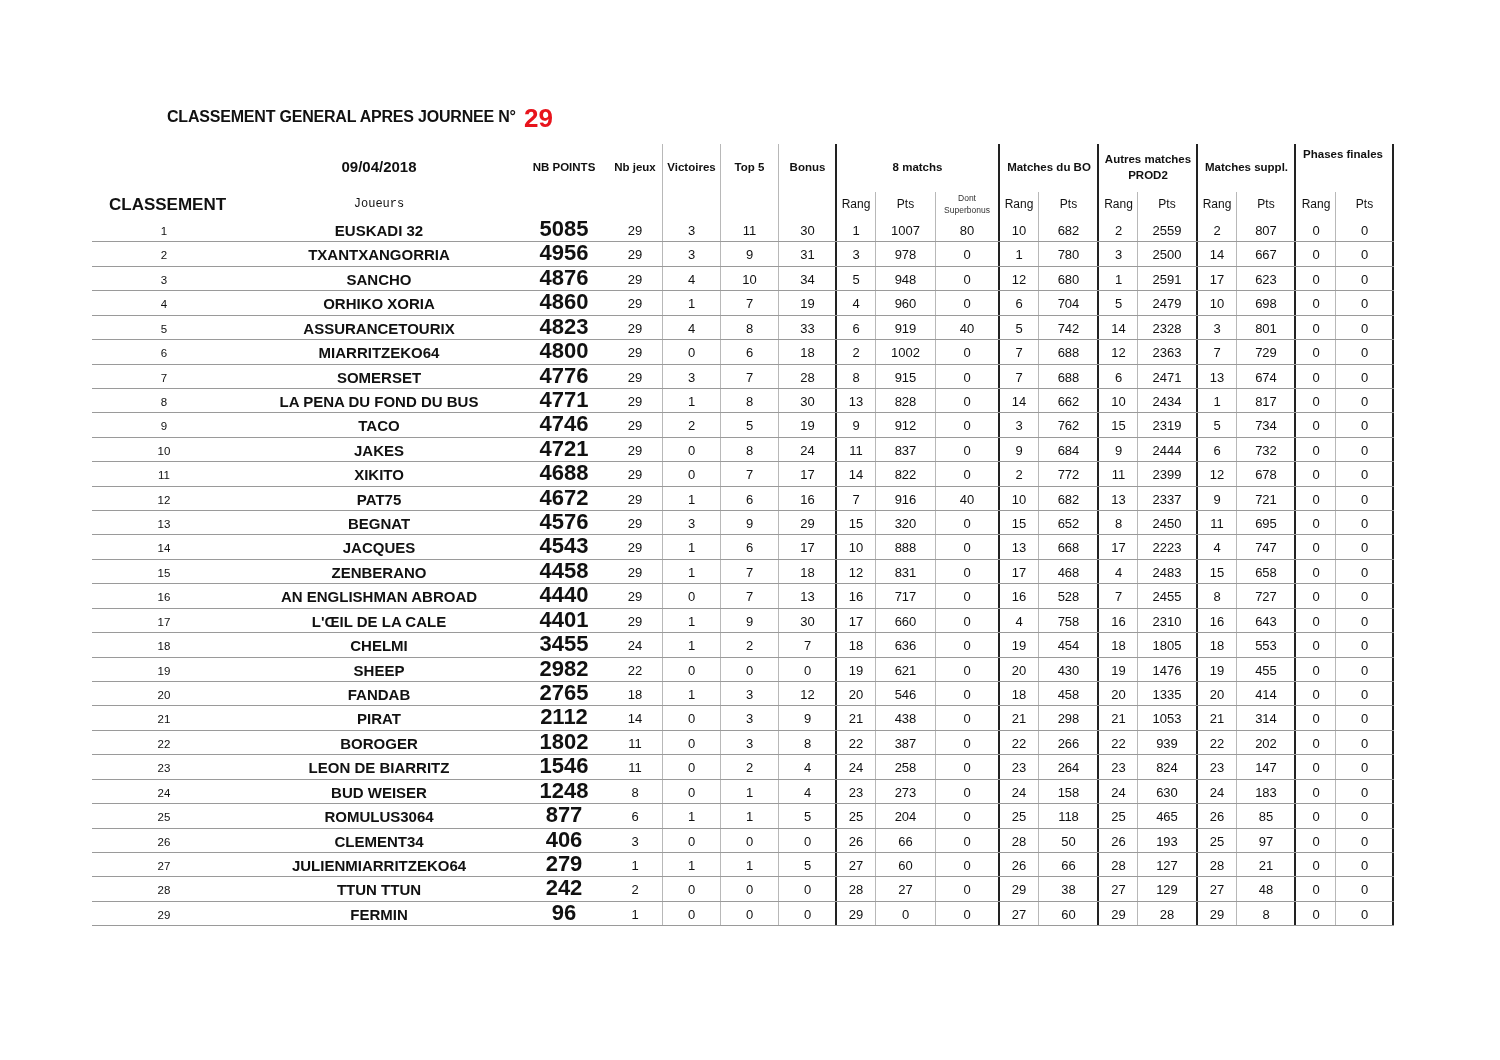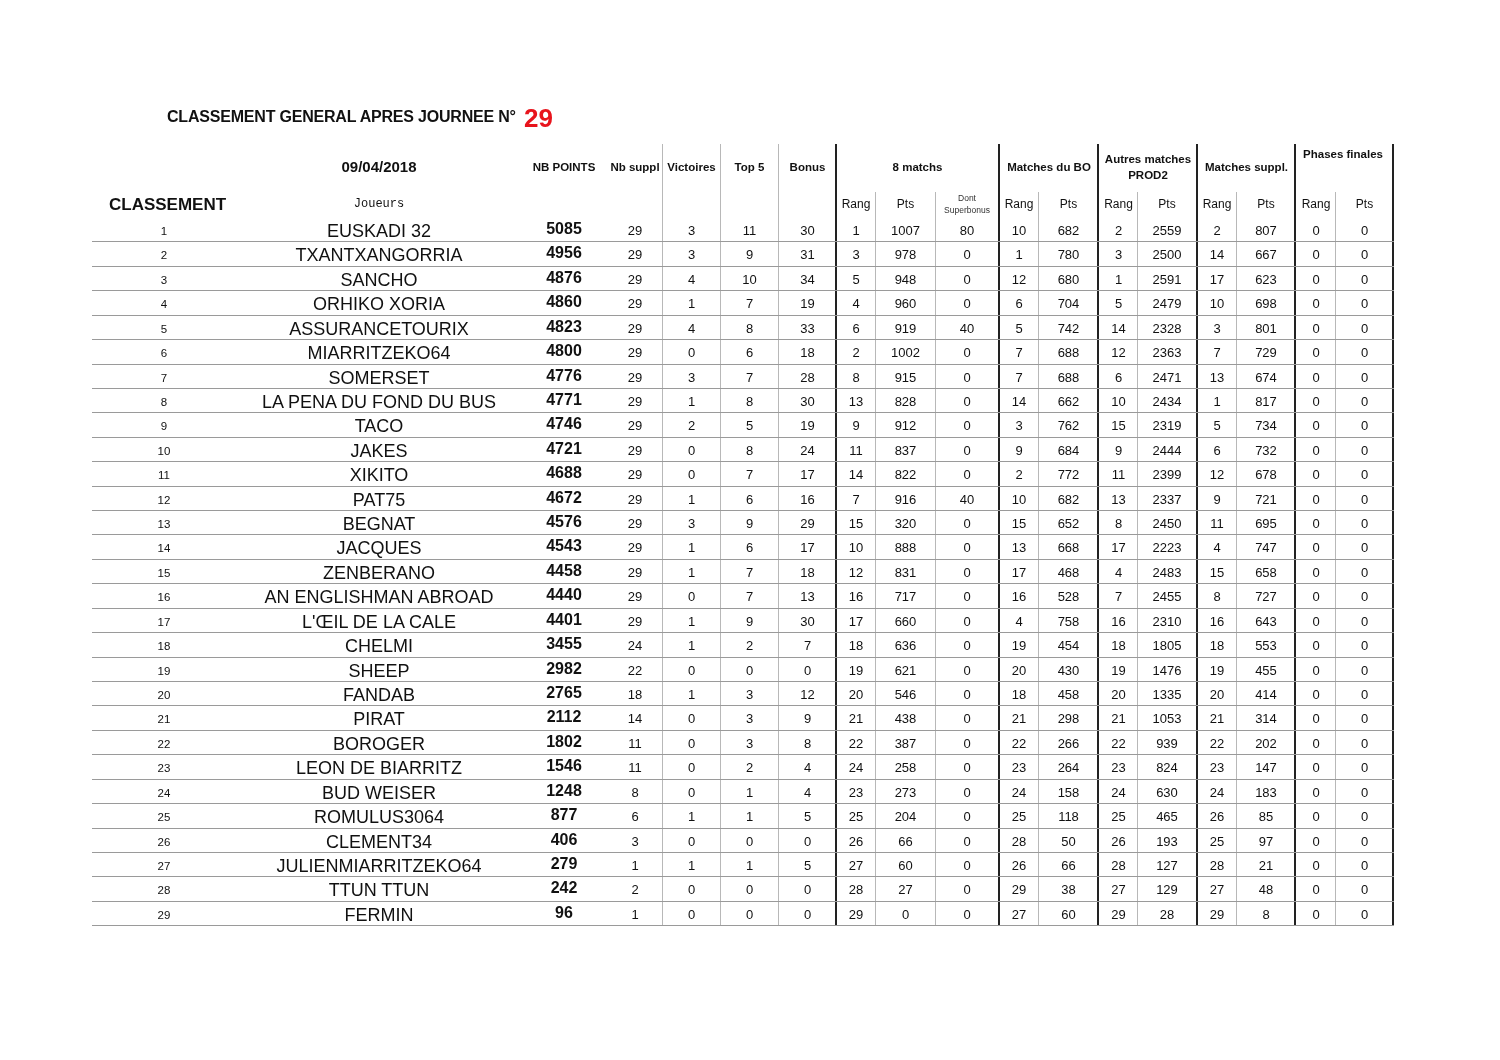--- a/index.html
+++ b/index.html
@@ -13,22 +13,22 @@
   .sub { font-size:12px; text-align:center; }
   .tiny { font-size:8.5px; text-align:center; line-height:12px; color:#333; }
   .classement { left:109px; top:195px; font-size:17px; font-weight:bold; }
   .joueurs { left:300px; top:197px; width:158px; text-align:center; font-size:12px;font-family:Liberation Mono, monospace; }
   .vline { position:absolute; width:1px; background:#b8b8b8; }
   .vthick { position:absolute; width:2px; background:#222; }
   .hline { position:absolute; height:1px; background:#9a9a9a; left:92px; width:1302px; }
   .row { position:absolute; left:0; width:1500px; height:24px; }
   .cell { position:absolute; top:0; height:24px; line-height:26px; text-align:center; font-size:13px; }
   .c-rank { left:140px; width:48px; font-size:11.5px; }
-  .c-name { left:250px; width:258px; font-weight:normal; font-size:18px; }
-  .c-pts { left:520px; width:88px; font-weight:bold; font-size:16px; line-height:22px; }
+  .c-name { left:250px; width:258px; font-weight:bold; font-size:15px; }
+  .c-pts { left:520px; width:88px; font-weight:bold; font-size:22px; line-height:22px; }
   .c-jeux { left:610px; width:50px; }
   .c-vic { left:663px; width:57px; }
   .c-top { left:721px; width:57px; }
   .c-bon { left:779px; width:57px;text-align:center; }
   .c-r8 { left:837px; width:38px; }
   .c-p8 { left:876px; width:59px; }
   .c-sb { left:936px; width:62px; }
   .c-rbo { left:1000px; width:38px; }
   .c-pbo { left:1039px; width:59px; }
   .c-rau { left:1100px; width:37px; }
@@ -39,21 +39,21 @@
   .c-pph { left:1336px; width:57px; }
 </style>
 </head>
 <body>
 
 <div class="abs title">CLASSEMENT GENERAL APRES JOURNEE N°</div>
 <div class="abs title-num">29</div>
 <div class="abs date">09/04/2018</div>
 
 <div class="abs hdr" style="left:520px;top:159px;width:88px;">NB POINTS</div>
-<div class="abs hdr" style="left:608px;top:159px;width:54px;">Nb suppl</div>
+<div class="abs hdr" style="left:608px;top:159px;width:54px;">Nb jeux</div>
 <div class="abs hdr" style="left:663px;top:159px;width:57px;">Victoires</div>
 <div class="abs hdr" style="left:721px;top:159px;width:57px;">Top 5</div>
 <div class="abs hdr" style="left:779px;top:159px;width:57px;">Bonus</div>
 <div class="abs hdr" style="left:837px;top:159px;width:161px;">8 matchs</div>
 <div class="abs hdr" style="left:1000px;top:159px;width:98px;">Matches du BO</div>
 <div class="abs hdr" style="left:1100px;top:151px;width:96px;">
   <div>Autres matches</div>
   <div>PROD2</div>
 </div>
 <div class="abs hdr" style="left:1198px;top:159px;width:97px;">Matches suppl.</div>

